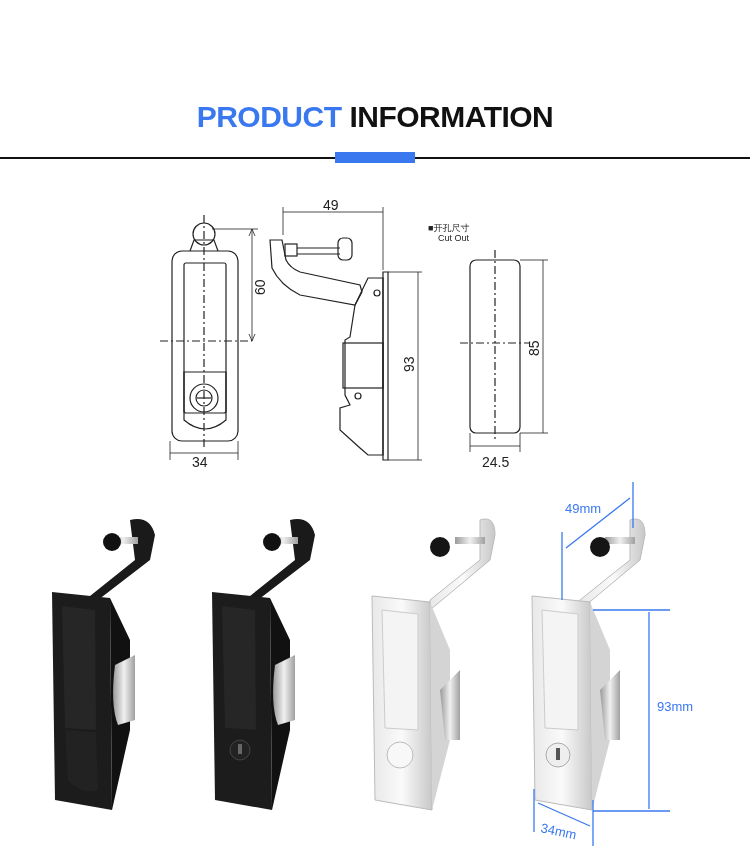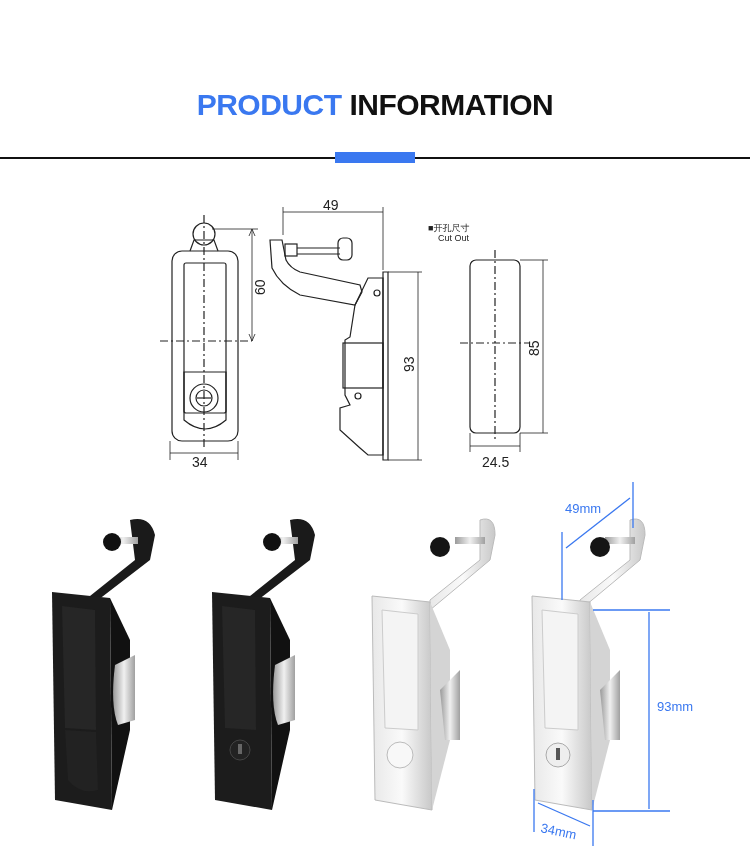--- a/index.html
+++ b/index.html
@@ -1,17 +1,17 @@
 <!DOCTYPE html>
 <html><head>
 <meta charset="utf-8">
 <style>
   html, body { margin:0; padding:0; background:#ffffff; }
   body { width:750px; height:866px; position:relative; overflow:hidden; font-family:"Liberation Sans", sans-serif; }
-  .heading { position:absolute; top:88px; left:0; width:750px; text-align:center; font-size:30px; font-weight:bold; letter-spacing:-0.5px; }
+  .heading { position:absolute; top:100px; left:0; width:750px; text-align:center; font-size:30px; font-weight:bold; letter-spacing:-0.5px; }
   .heading .blue { color:#3a78f0; }
   .heading .black { color:#111111; }
   .rule { position:absolute; top:157px; left:0; width:750px; height:2px; background:#111; }
   .rule-accent { position:absolute; top:152px; left:335px; width:80px; height:11px; background:#3a78f0; }
   svg text { font-family:"Liberation Sans", sans-serif; }
   .drawing { position:absolute; left:0; top:190px; }
   .photos { position:absolute; left:0; top:480px; }
 </style>
 </head>
 <body>

